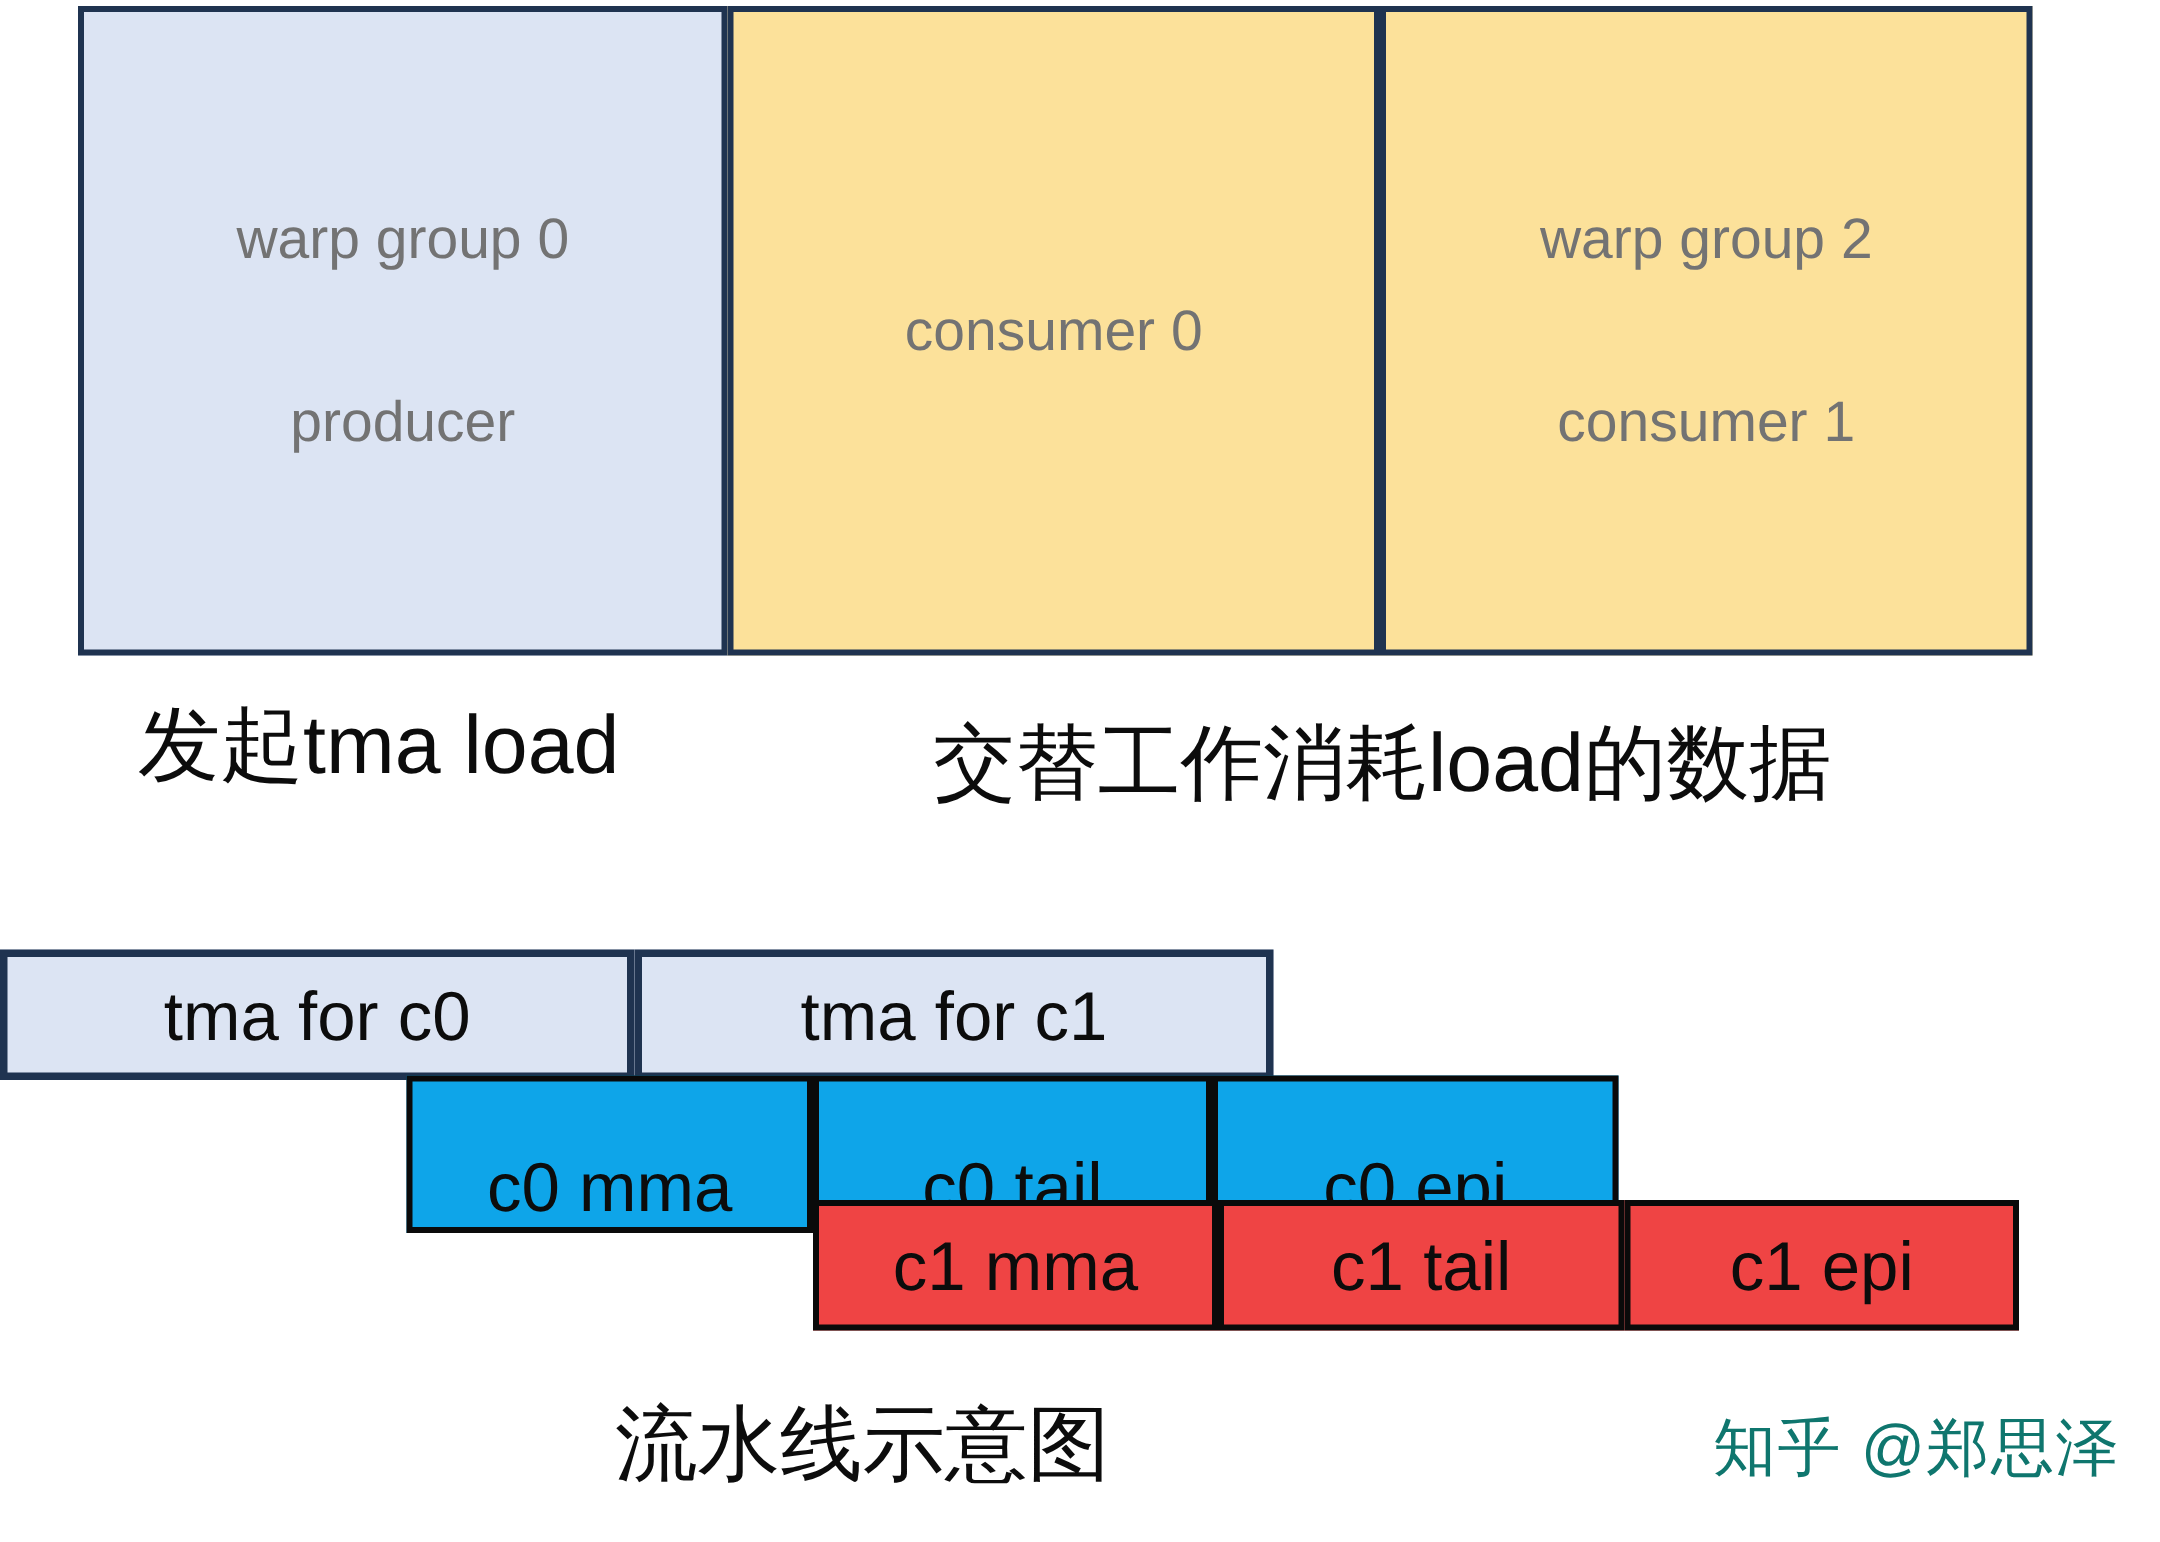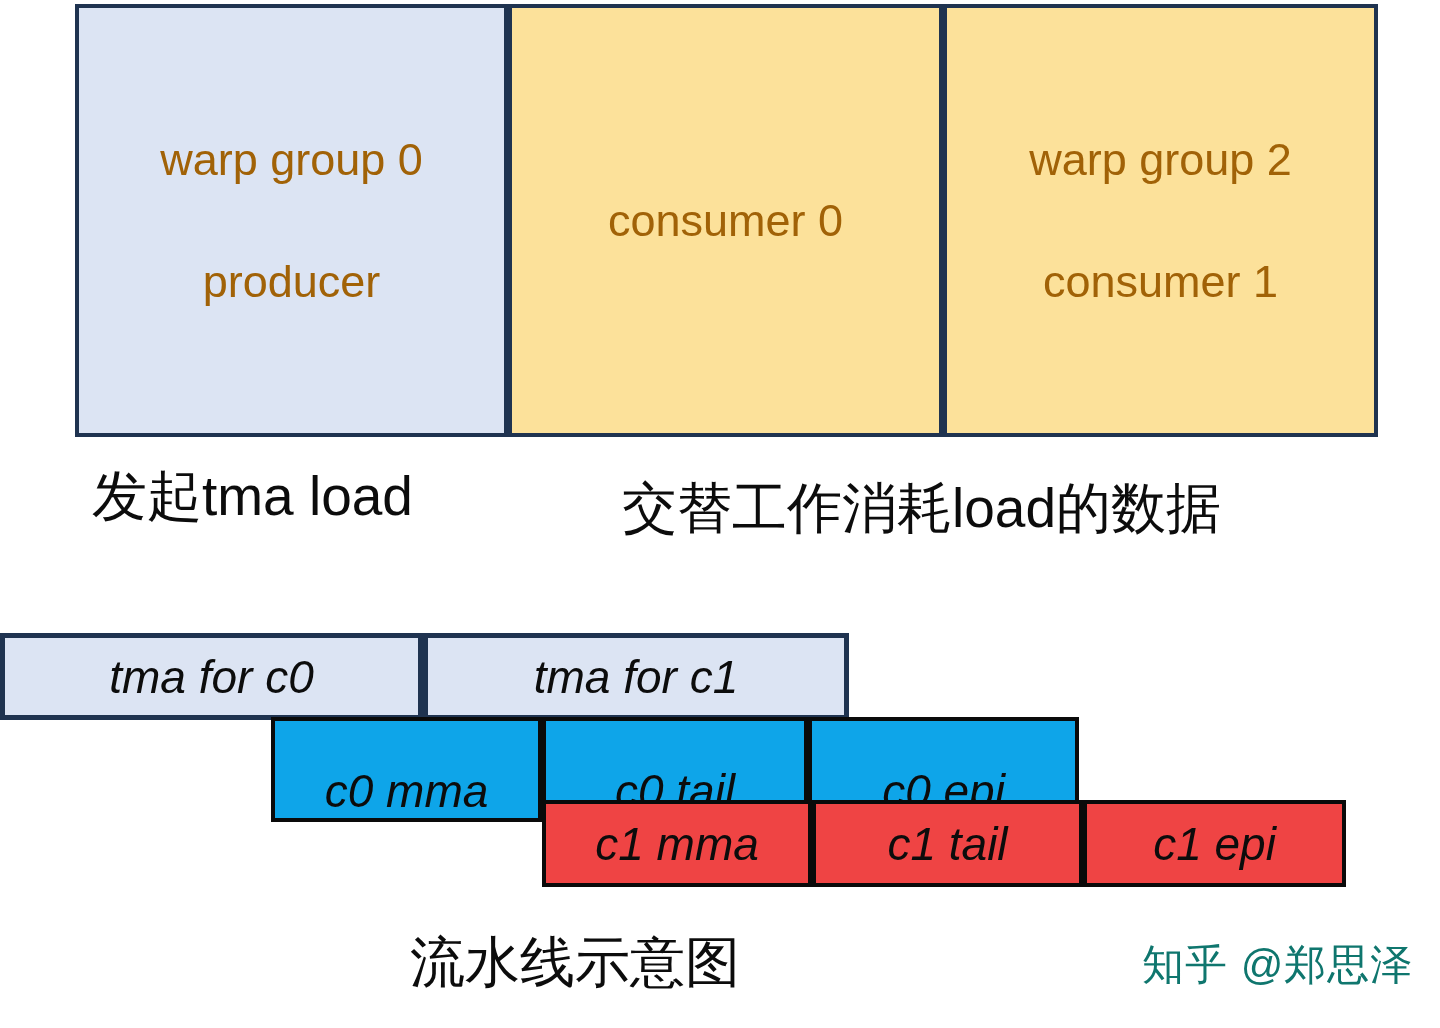--- a/index.html
+++ b/index.html
@@ -12,23 +12,22 @@
   .canvas { position: relative; width: 1440px; height: 1028px; background:#ffffff; }
 
   
   .warp-box {
     position: absolute;
     top: 4px; height: 433px;
     border: 4px solid #1f3350;
     display: flex; flex-direction: column;
     align-items: center; justify-content: center;
     gap: 74px;
-    font-size: 45px; color: #a16207;
+    font-size: 38px; color: #737373;
     text-align: center;
-    margin-left: 23px;
   }
   .warp-box .wline { line-height: 48px; white-space: nowrap; }
   #wg0 { left: 52px;  width: 433px; background: #dce4f3; }
   #wg1 { left: 485px; width: 435px; background: #fce19a; }
   #wg2 { left: 920px; width: 435px; background: #fce19a; }
 
   
   .caption {
     position: absolute;
     font-size: 55px; color: #0c0c0c;
@@ -37,21 +36,20 @@
   #cap-producer { left: 92px;  top: 466px; }
   #cap-consumer { left: 622px; top: 478px; }
   #cap-pipeline { left: 410px; top: 932px; }
 
   
   .pipe-box {
     position: absolute;
     display: flex; align-items: center; justify-content: center;
     font-size: 46px; color: #0c0c0c;
     white-space: nowrap;
-    font-style: italic;
   }
   .row-tma { top: 633px; height: 87px; background: #dce4f3; border: 5px solid #1f3350; }
   .row-c0  { top: 717px; height: 105px; background: #0ea5e9; border: 4px solid #0a0a0a; align-items: flex-end; }
   .row-c1  { top: 800px; height: 87px; background: #ef4444; border: 4px solid #0a0a0a; }
 
   #tma-c0 { left: 0px;    width: 423px; }
   #tma-c1 { left: 423px;  width: 426px; }
   #c0-mma { left: 271px;  width: 271px; }
   #c0-tail{ left: 542px;  width: 266px; }
   #c0-epi { left: 808px;  width: 271px; }

